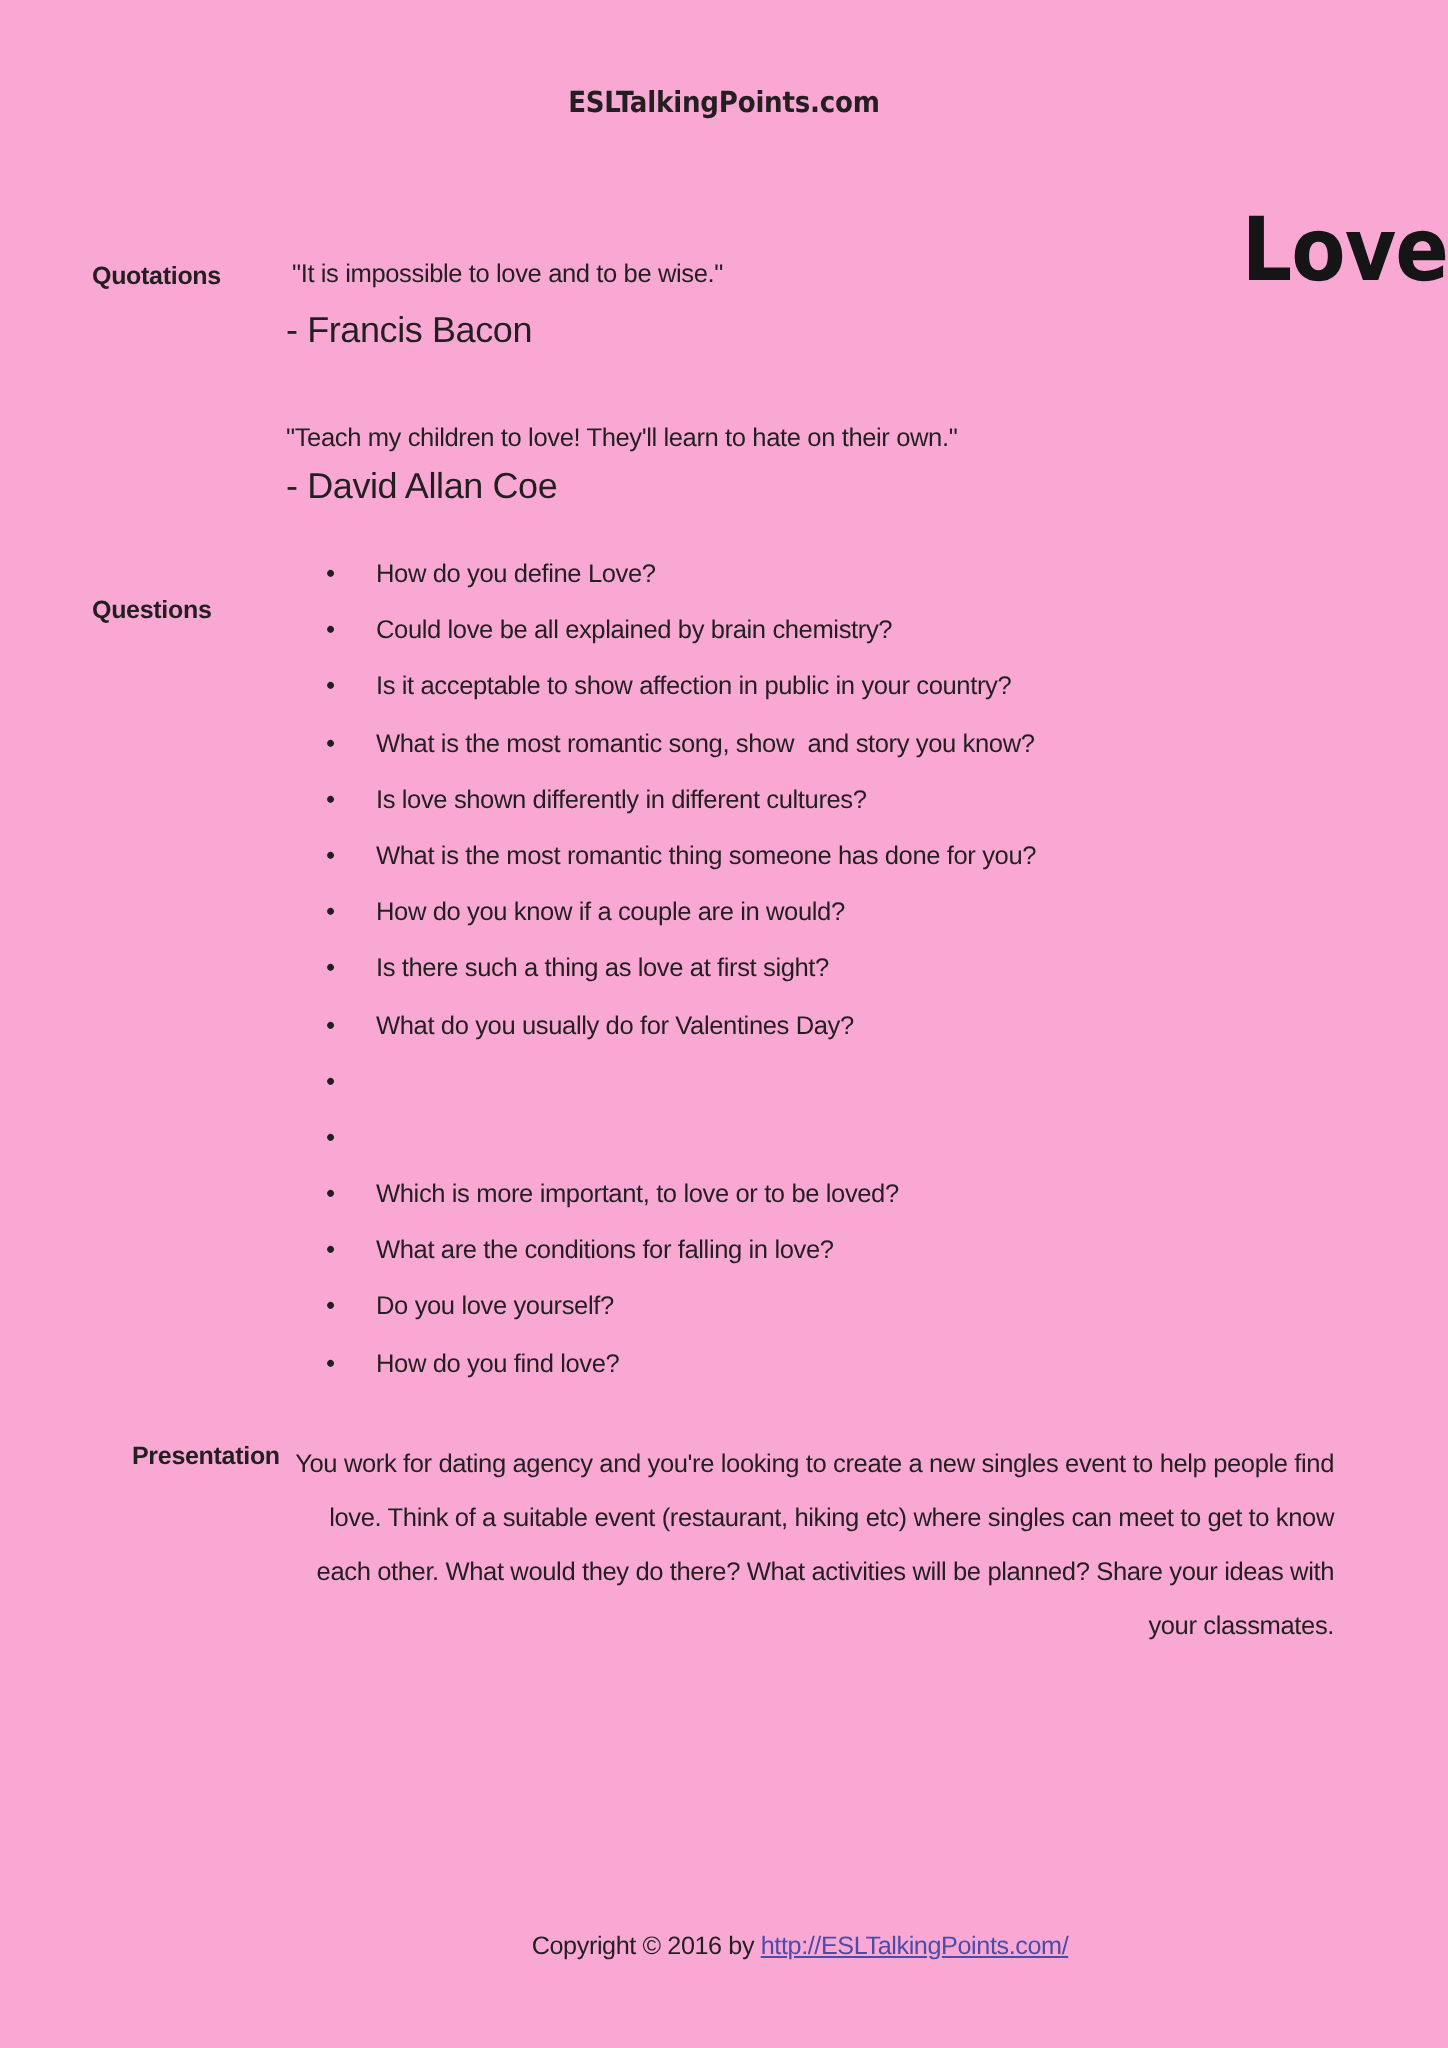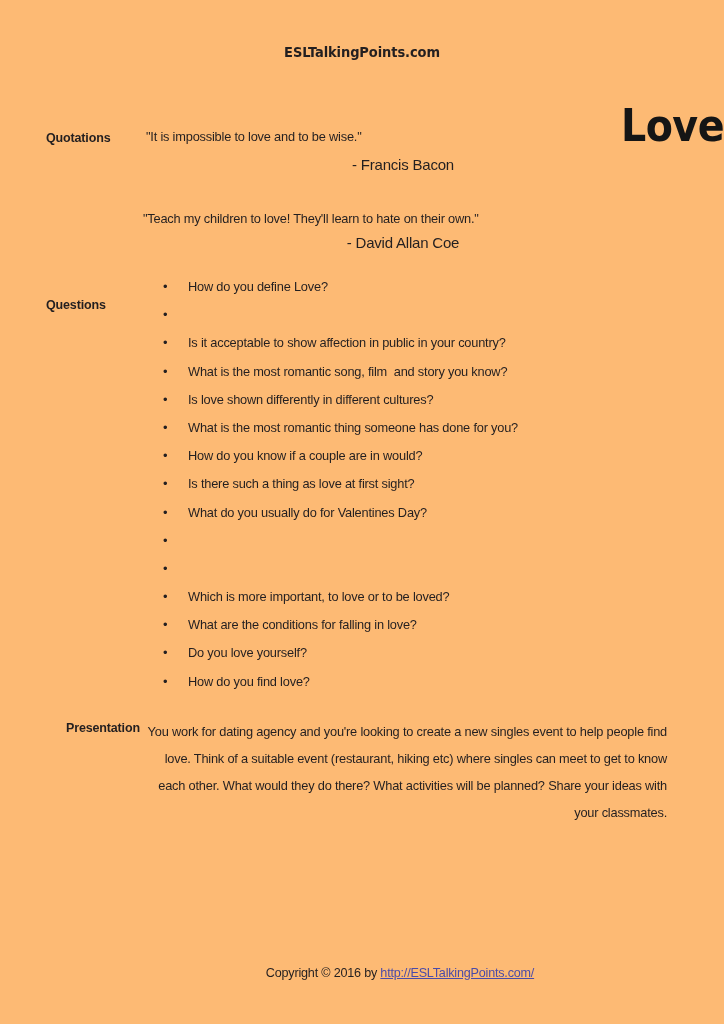--- a/index.html
+++ b/index.html
@@ -12,21 +12,21 @@
     height: 1024px;
     position: relative;
     font-family: "DejaVu Sans", sans-serif;
     color: #231f20;
     overflow: hidden;
   }
 
   .page {
     position: absolute;
     inset: 0;
-    background: #fdba74;
+    background: #f9a8d4;
   }
 
   
   .site-header {
     position: absolute;
     top: 44px;
     left: 0;
     width: 724px;
     text-align: center;
     font-family: "DejaVu Sans Condensed", "Liberation Sans Narrow", "Liberation Sans", sans-serif;
@@ -73,23 +73,23 @@
   .quote-group { position: relative; }
   .quote-text {
     font-family: "Liberation Sans", sans-serif;
     font-size: 12.8px;
     line-height: 18px;
     color: #231f20;
     letter-spacing: -0.2px;
   }
   .quote-text.first { padding-left: 3px; }
   .quote-attrib {
-    text-align: center;
-    font-family: "Liberation Sans", sans-serif;
-    font-size: 15px;
+    text-align: left;
+    font-family: "Liberation Sans", sans-serif;
+    font-size: 18px;
     line-height: 18px;
     color: #231f20;
     letter-spacing: -0.2px;
     padding-right: 2px;
   }
   .gap-a { height: 10px; }
   .gap-b { height: 36px; }
   .gap-c { height: 6px; }
 
   
@@ -179,23 +179,23 @@
       <div class="quote-text">"Teach my children to love! They'll learn to hate on their own."</div>
       <div class="gap-c"></div>
       <div class="quote-attrib">- David Allan Coe</div>
     </div>
   </div>
 
   <div class="section-label" style="top:280px;margin-top:17px;">Questions</div>
 
   <div class="questions-block" id="questions-list">
       <div class="q-item"><span class="q-bullet">•</span><span class="q-text">How do you define Love?</span></div>
-      <div class="q-item"><span class="q-bullet">•</span></div>
+      <div class="q-item"><span class="q-bullet">•</span><span class="q-text">Could love be all explained by brain chemistry?</span></div>
       <div class="q-item"><span class="q-bullet">•</span><span class="q-text">Is it acceptable to show affection in public in your country?</span></div>
-      <div class="q-item"><span class="q-bullet">•</span><span class="q-text">What is the most romantic song, film  and story you know?</span></div>
+      <div class="q-item"><span class="q-bullet">•</span><span class="q-text">What is the most romantic song, show  and story you know?</span></div>
       <div class="q-item"><span class="q-bullet">•</span><span class="q-text">Is love shown differently in different cultures?</span></div>
       <div class="q-item"><span class="q-bullet">•</span><span class="q-text">What is the most romantic thing someone has done for you?</span></div>
       <div class="q-item"><span class="q-bullet">•</span><span class="q-text">How do you know if a couple are in would?</span></div>
       <div class="q-item"><span class="q-bullet">•</span><span class="q-text">Is there such a thing as love at first sight?</span></div>
       <div class="q-item"><span class="q-bullet">•</span><span class="q-text">What do you usually do for Valentines Day?</span></div>
       <div class="q-item"><span class="q-bullet">•</span></div>
       <div class="q-item"><span class="q-bullet">•</span></div>
       <div class="q-item"><span class="q-bullet">•</span><span class="q-text">Which is more important, to love or to be loved?</span></div>
       <div class="q-item"><span class="q-bullet">•</span><span class="q-text">What are the conditions for falling in love?</span></div>
       <div class="q-item"><span class="q-bullet">•</span><span class="q-text">Do you love yourself?</span></div>

